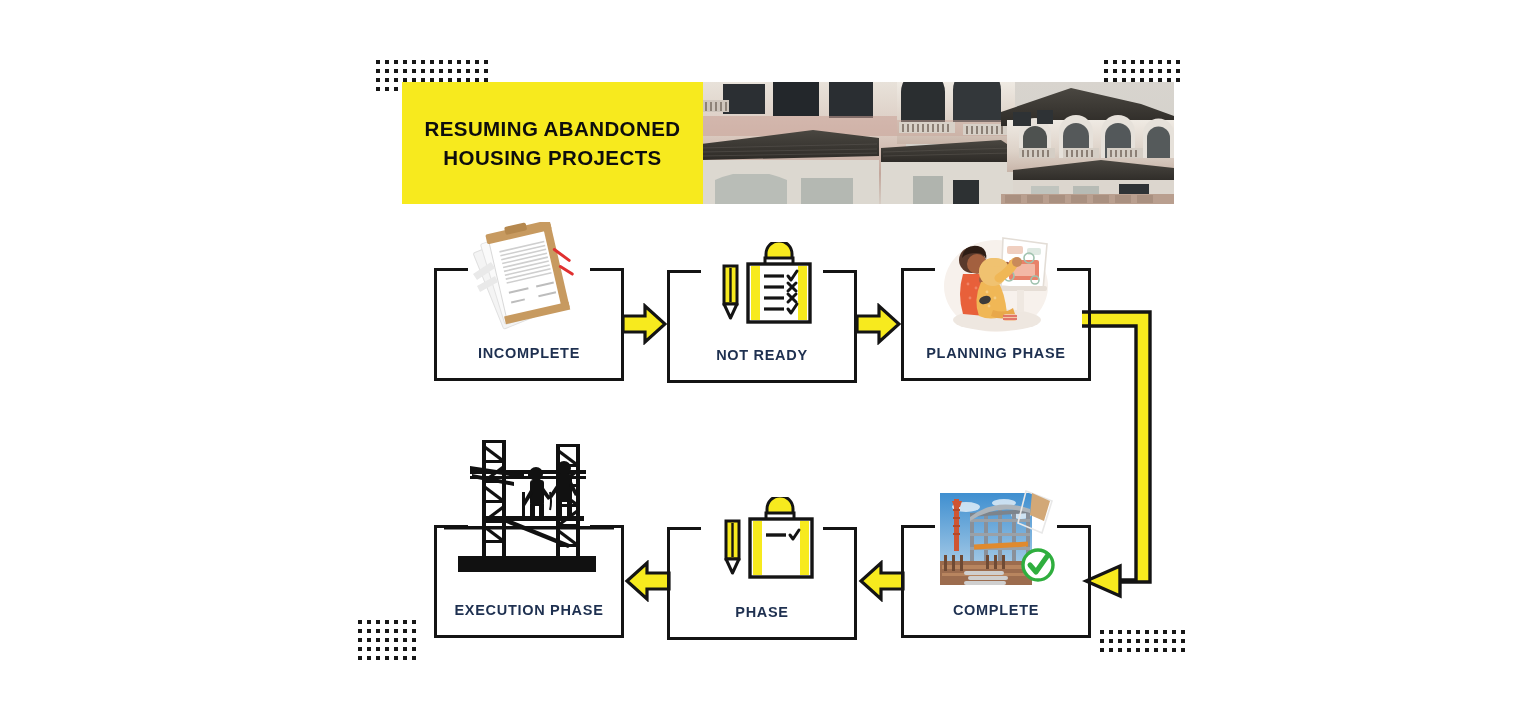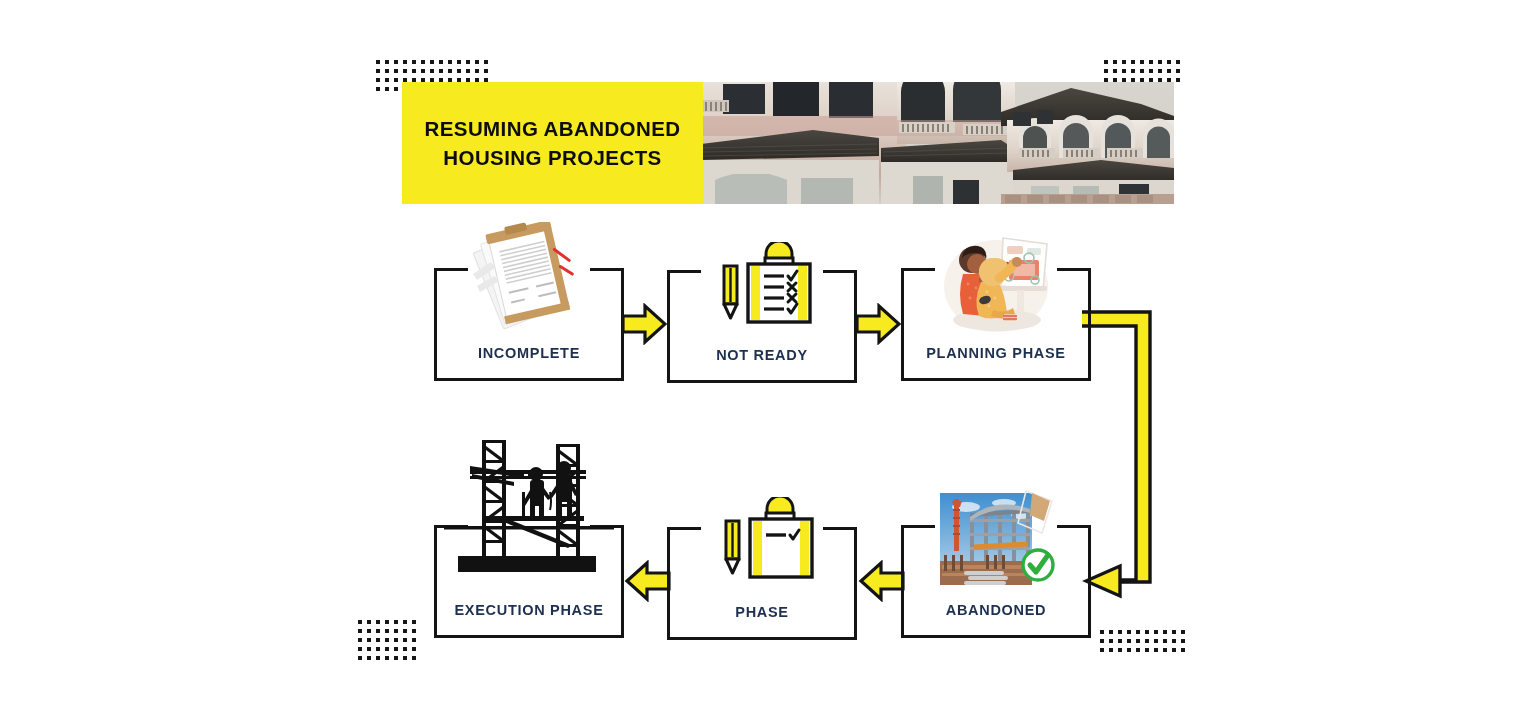--- a/index.html
+++ b/index.html
@@ -776,16 +776,16 @@
         </g>
         <polygon points="106,6 124,14 118,34 104,28" fill="#d2a877"></polygon>
 
         <g>
           <circle cx="112" cy="78" r="16" fill="#ffffff"></circle>
           <circle cx="112" cy="78" r="15" fill="none" stroke="#2fae3e" stroke-width="3.4"></circle>
           <polyline points="104,78 110,85 122,68" fill="none" stroke="#2fae3e" stroke-width="5" stroke-linecap="round" stroke-linejoin="round"></polyline>
         </g>
       </svg>
     </div>
-    <div class="caption">ABANDONED</div>
+    <div class="caption">COMPLETE</div>
   </div>
 
 </div>
 
 </body></html>

